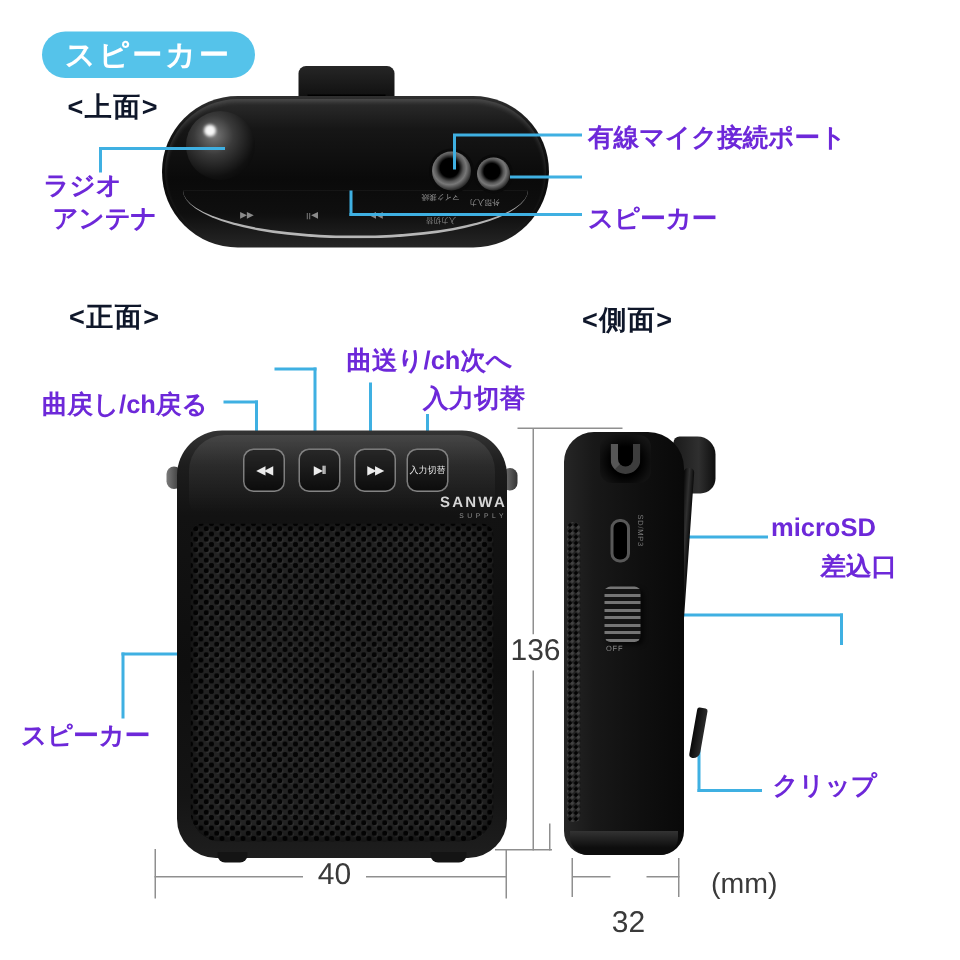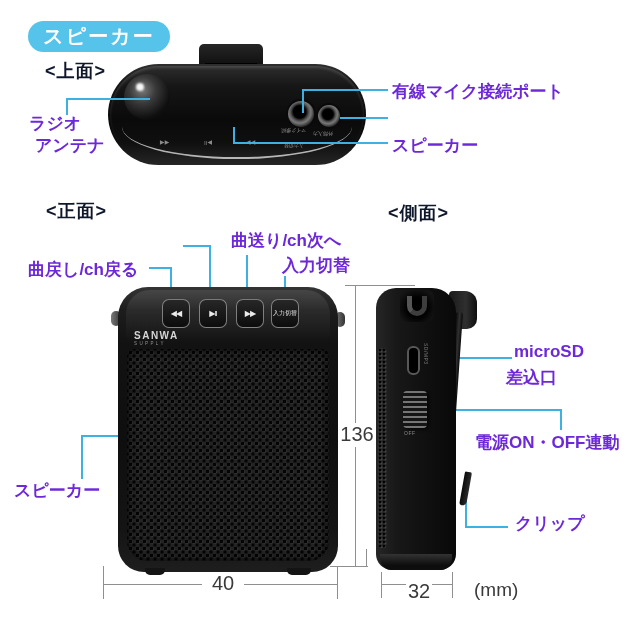--- a/index.html
+++ b/index.html
@@ -46,21 +46,21 @@
   
   .fv-nub{position:absolute;width:10px;height:15px;border-radius:5px;background:linear-gradient(90deg,#7a7a7a,#333);z-index:1}
   .fv-body{position:absolute;left:118px;top:287px;width:220px;height:285px;border-radius:30px 30px 26px 26px;z-index:2;
            background:linear-gradient(180deg,#343434 0%,#1d1d1d 8%,#121212 20%,#0e0e0e 55%,#141414 85%,#1e1e1e 100%)}
   .fv-body::before{content:"";position:absolute;left:8px;right:8px;top:3px;height:52px;
            border-radius:24px 24px 8px 8px;background:linear-gradient(180deg,rgba(255,255,255,.10),rgba(255,255,255,0))}
   .fbtn{position:absolute;top:12px;width:26px;height:27px;border:1px solid rgba(195,195,195,.6);
         border-radius:7px;background:linear-gradient(180deg,#272727,#0c0c0c);color:#ececec;
         display:flex;align-items:center;justify-content:center;font-size:8px;letter-spacing:-1px;white-space:nowrap}
   .fbtn.txt{font-size:6px;letter-spacing:0}
-  .logo{position:absolute;left:16px;right:0;top:44px;text-align:left;color:#d5d5d5;line-height:1}
+  .logo{position:absolute;left:4px;right:0;top:44px;text-align:right;color:#d5d5d5;line-height:1}
   .logo .brand{font-size:10px;font-weight:bold;letter-spacing:1.5px}
   .logo .sub{font-size:4.5px;letter-spacing:2.4px;color:#909090;margin-top:1px}
   .grille{position:absolute;left:9px;top:62px;width:202px;height:212px;border-radius:8px 8px 20px 20px;
           background-color:#232323;
           background-image:radial-gradient(circle,#040404 1.6px,transparent 1.9px),
                            radial-gradient(circle,#040404 1.6px,transparent 1.9px),
                            radial-gradient(circle,rgba(255,255,255,.08) 1.3px,transparent 1.6px);
           background-size:7px 7px,7px 7px,7px 7px;
           background-position:0 0,3.5px 3.5px,.8px .8px;
           box-shadow:inset 0 0 10px rgba(0,0,0,.85)}
@@ -173,38 +173,37 @@
     <div class="sv-volcap">OFF</div>
   </div>
 
   <div class="lead h" style="left:423px;top:357px;width:89px"></div>
   <div class="lead h" style="left:429px;top:409px;width:133px"></div>
   <div class="lead v" style="left:560px;top:409px;height:21px"></div>
   <div class="lead v" style="left:465px;top:486px;height:42px"></div>
   <div class="lead h" style="left:465px;top:526px;width:43px"></div>
 
   <div class="cyan" style="left:514px;top:342px">microSD</div>
-  <div class="cyan" style="left:506px;top:366px">差込口</div>
-  <div class="cyan" style="left:475px;top:431px">電源ON・OFF連動</div>
+  <div class="cyan" style="left:547px;top:366px">差込口</div>
   <div class="cyan" style="left:515px;top:512px">クリップ</div>
 
   <div class="dim h" style="left:345px;top:285px;width:70px"></div>
   <div class="dim v" style="left:355px;top:286px;height:137px"></div>
   <div class="dim v" style="left:355px;top:447px;height:120px"></div>
   <div class="dimtext" style="left:337px;top:423px;width:40px">136</div>
   <div class="dim h" style="left:330px;top:566px;width:38px"></div>
   <div class="dim v" style="left:366px;top:549px;height:18px"></div>
 
   <div class="dim v" style="left:103px;top:566px;height:33px"></div>
   <div class="dim v" style="left:337px;top:566px;height:33px"></div>
   <div class="dim h" style="left:103px;top:584px;width:101px"></div>
   <div class="dim h" style="left:243px;top:584px;width:95px"></div>
   <div class="dimtext" style="left:202px;top:572px;width:42px">40</div>
 
   <div class="dim v" style="left:381px;top:572px;height:26px"></div>
   <div class="dim v" style="left:452px;top:572px;height:26px"></div>
   <div class="dim h" style="left:382px;top:584px;width:25px"></div>
   <div class="dim h" style="left:431px;top:584px;width:22px"></div>
-  <div class="dimtext" style="left:406px;top:580px;width:26px">32</div>
+  <div class="dimtext" style="left:406px;top:604px;width:26px">32</div>
 
   <div class="dimtext" style="left:474px;top:579px;font-size:19px">(mm)</div>
 
 </div>
 
 </body></html>

